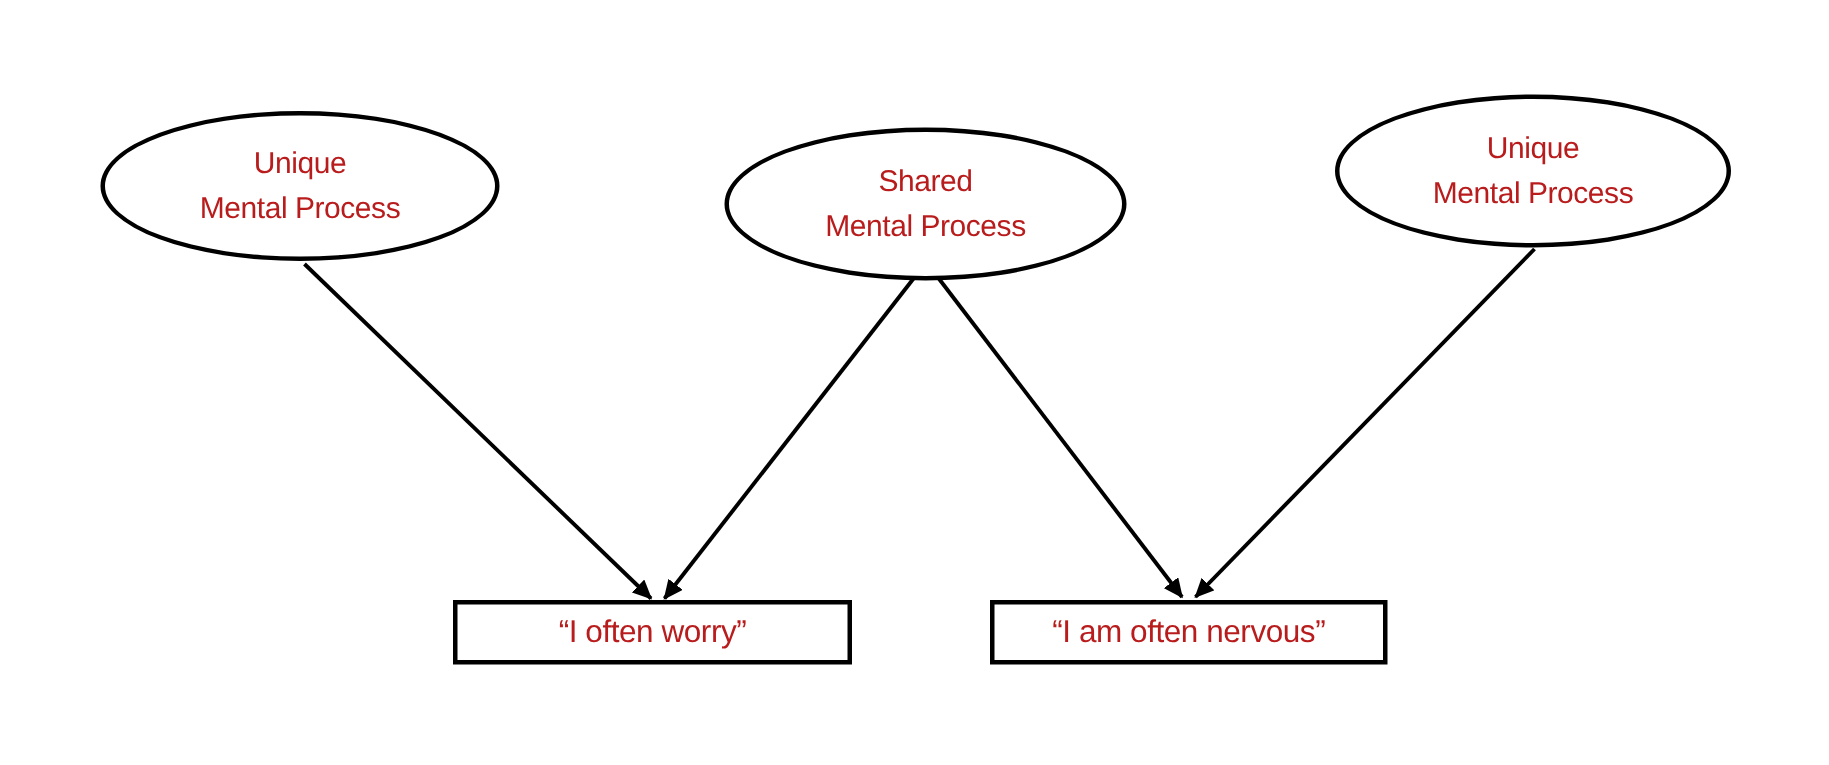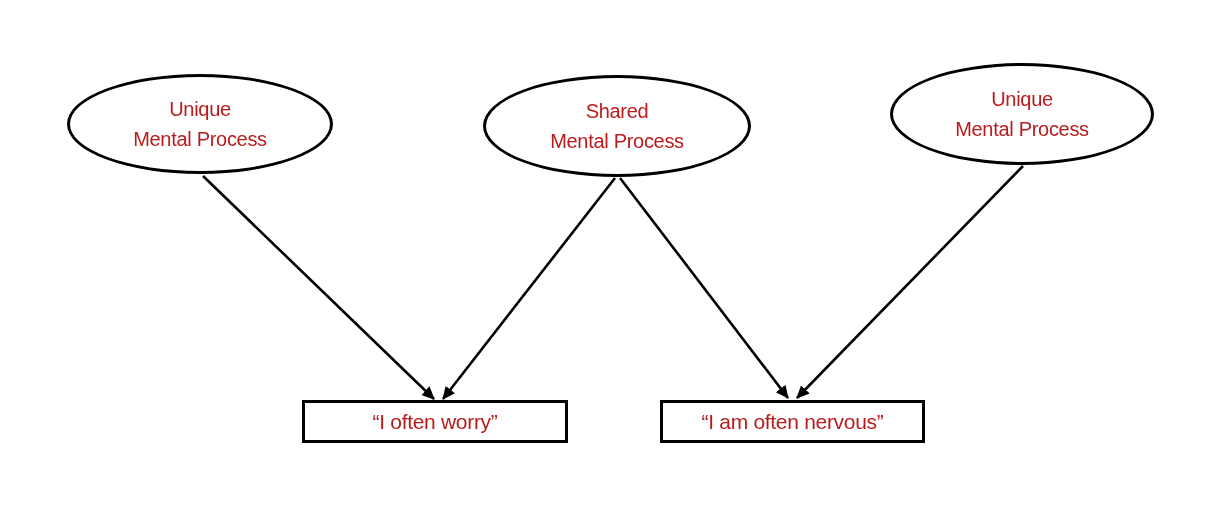--- a/index.html
+++ b/index.html
@@ -66,21 +66,21 @@
       <line x1="615" y1="178" x2="443" y2="399" marker-end="url(#arrowhead)"></line>
       <line x1="620" y1="178" x2="788" y2="398" marker-end="url(#arrowhead)"></line>
       <line x1="1023" y1="166" x2="797" y2="398" marker-end="url(#arrowhead)"></line>
     </svg>
 
   <div class="node ellipse" id="n-unique_left" style="left: 67px; top: 74px; width: 266px; height: 100px;">
     <span>Unique</span>
     <span>Mental Process</span>
   </div>
 
-  <div class="node ellipse" id="n-shared" style="left: 483px; top: 75px; width: 268px; height: 102px;">
+  <div class="node ellipse" id="n-shared" style="left: 483px; top: 85px; width: 268px; height: 102px;">
     <span>Shared</span>
     <span>Mental Process</span>
   </div>
 
   <div class="node ellipse" id="n-unique_right" style="left: 890px; top: 63px; width: 264px; height: 102px;">
     <span>Unique</span>
     <span>Mental Process</span>
   </div>
 
   <div class="node rect" id="n-nervous" style="left: 660px; top: 400px; width: 265px; height: 43px;">

